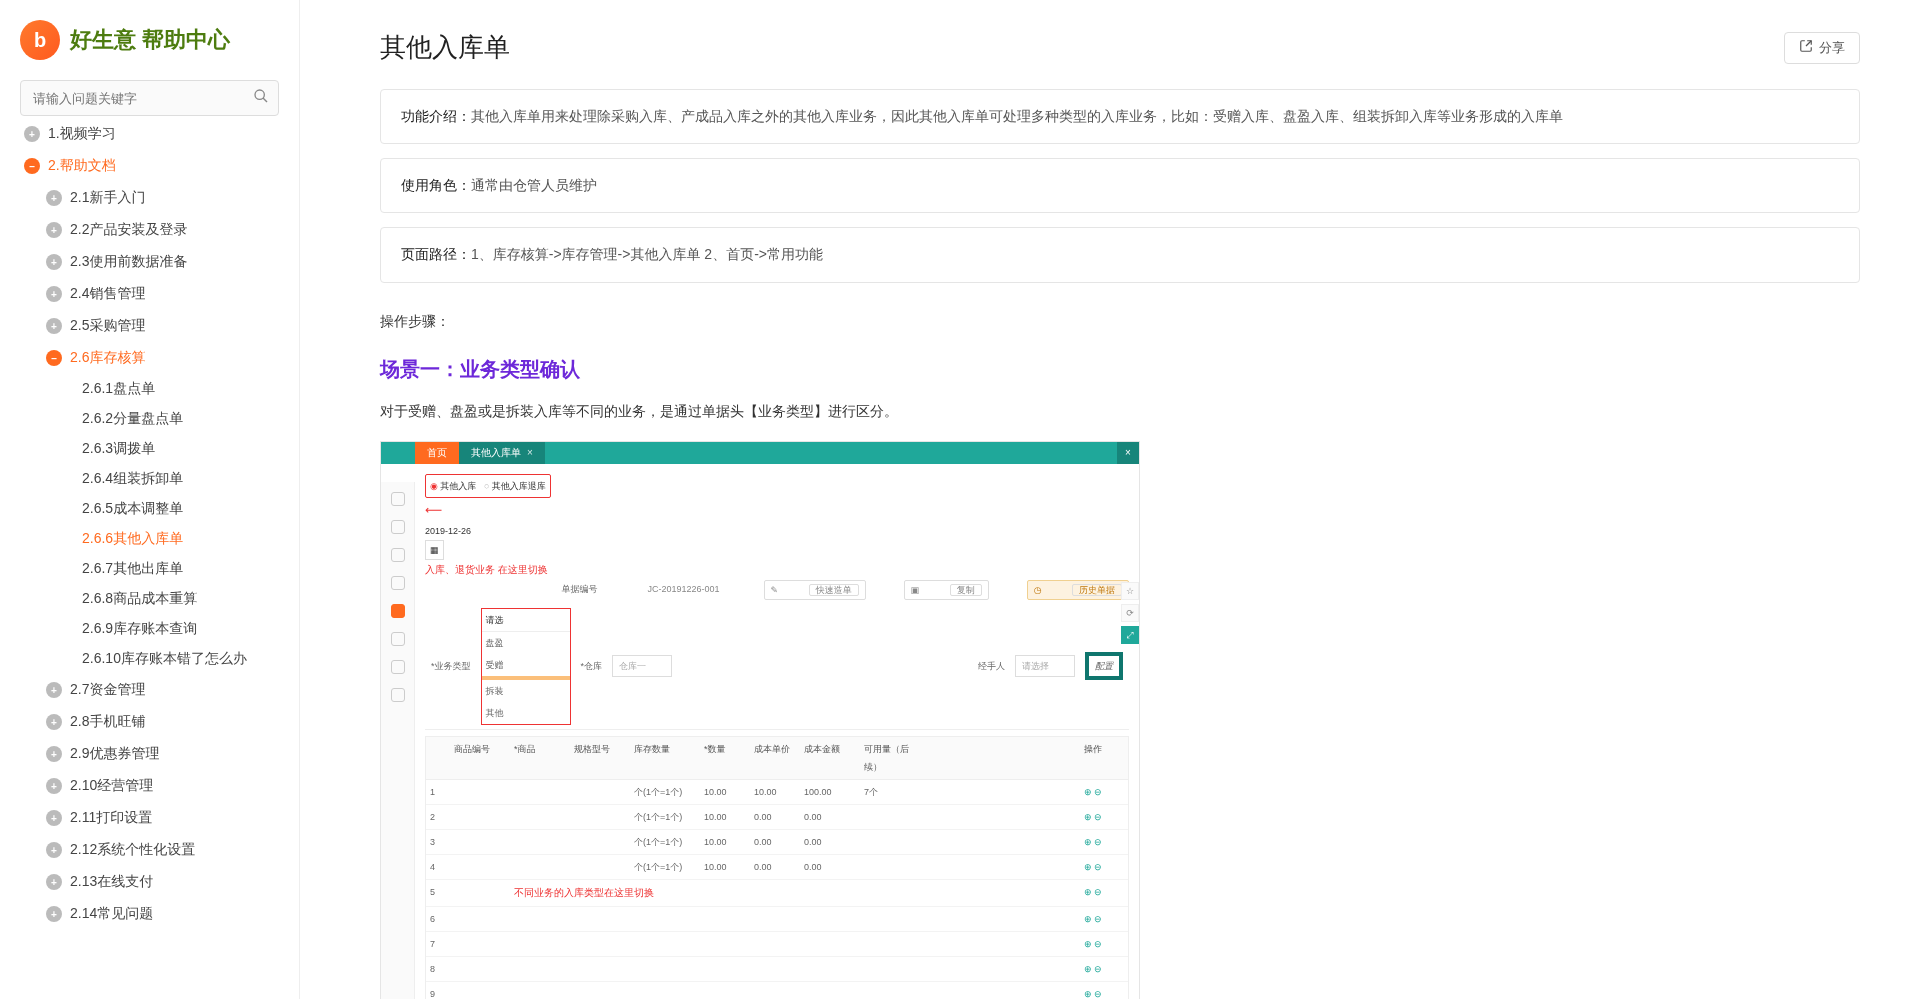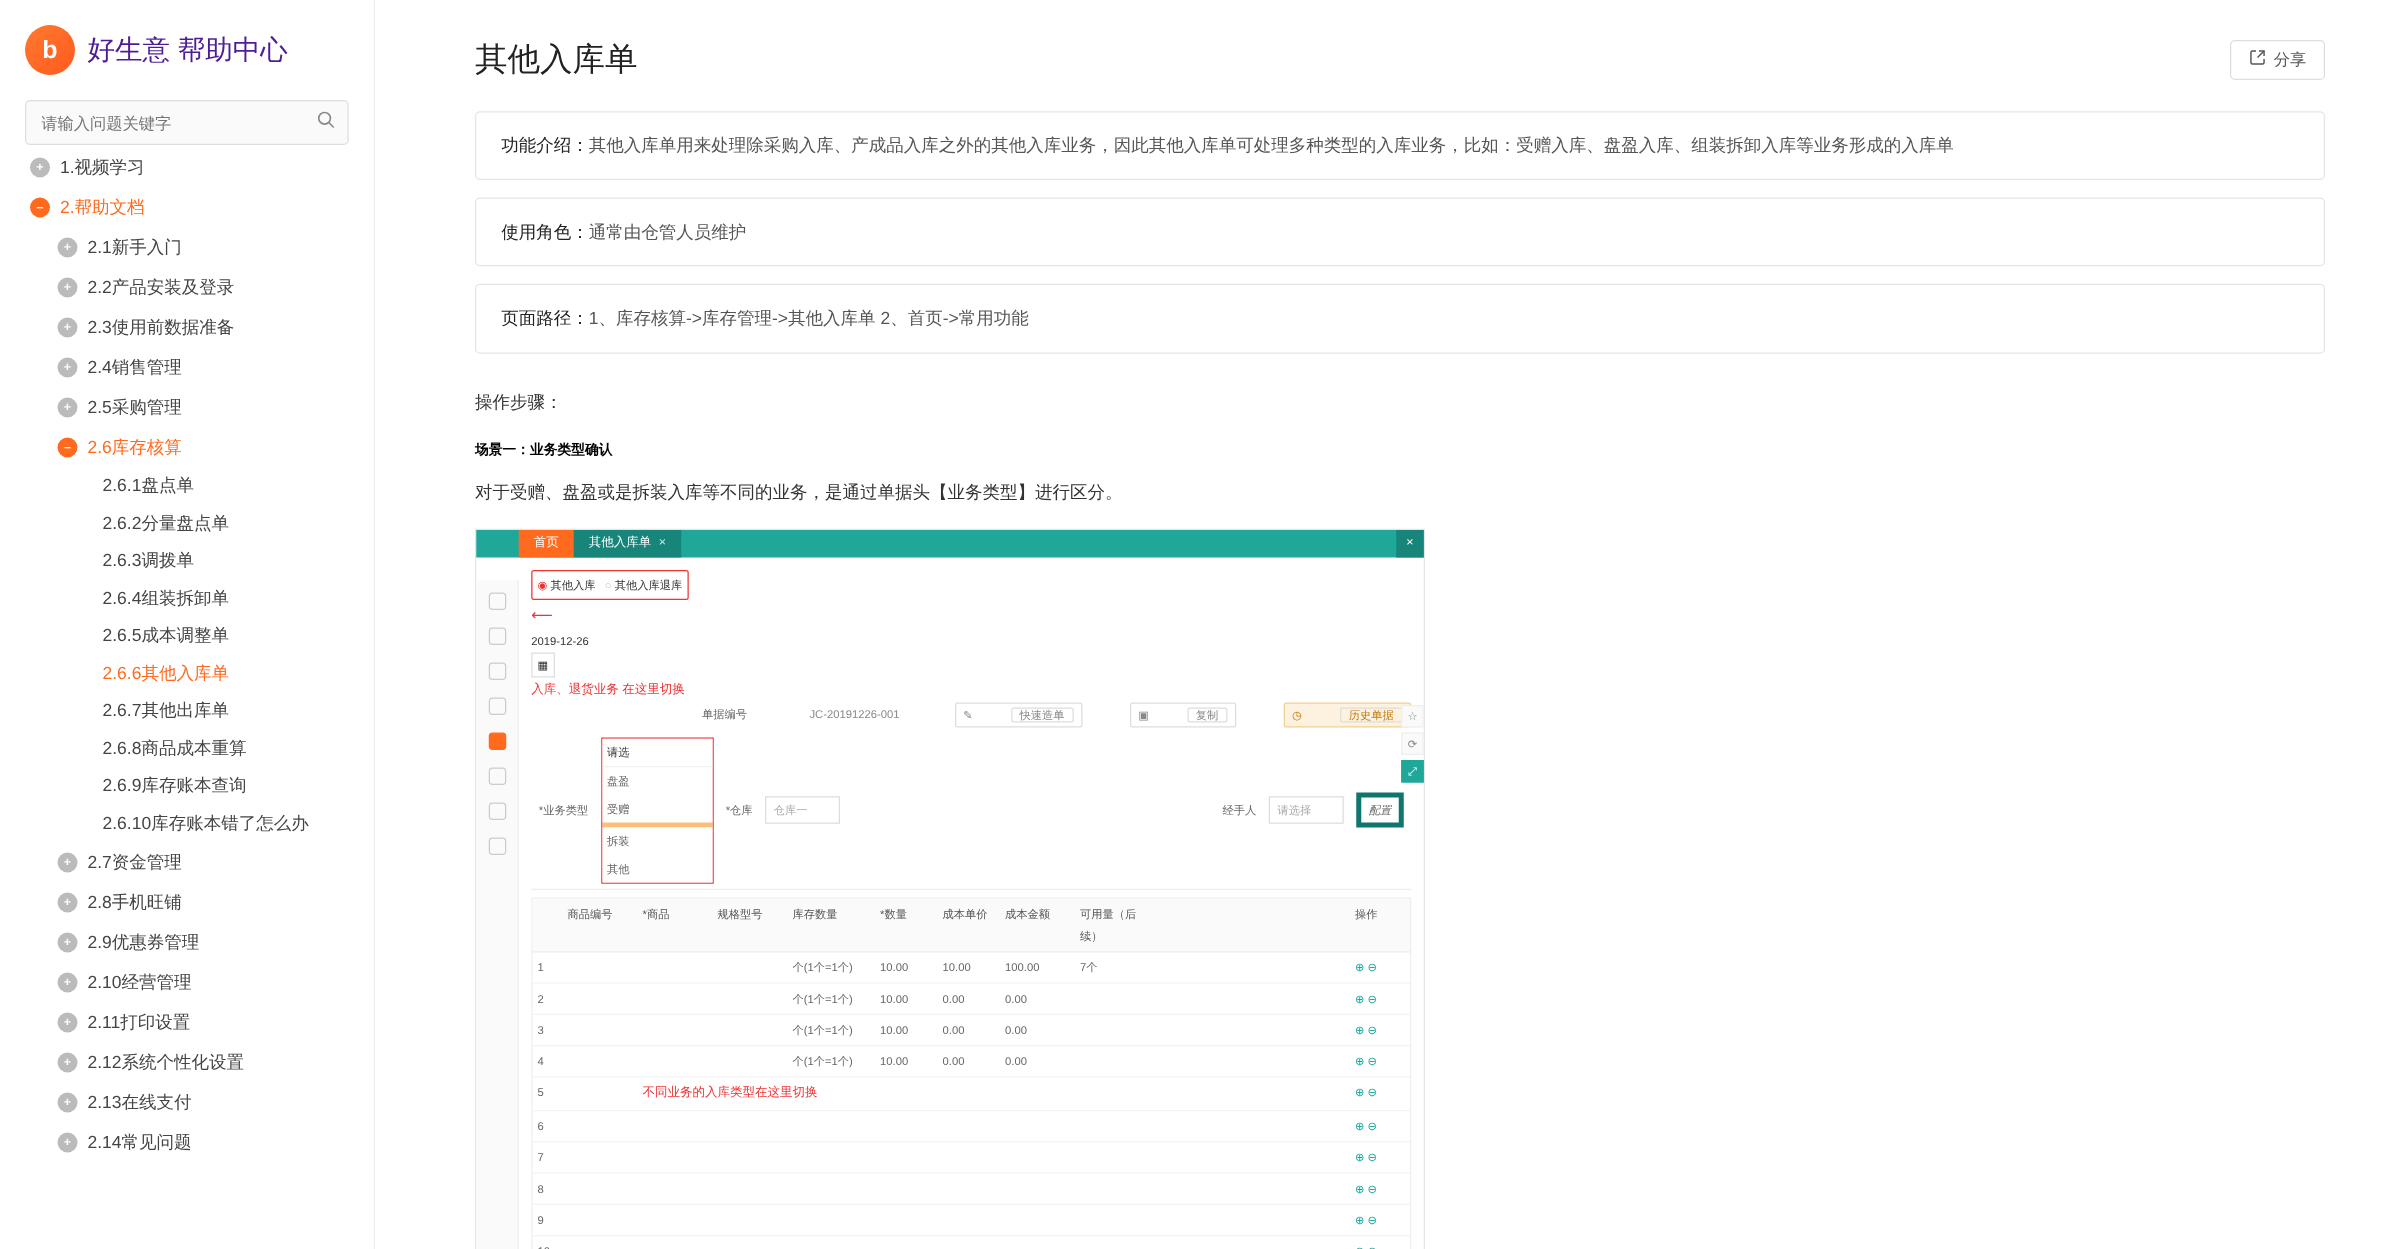--- a/index.html
+++ b/index.html
@@ -1,21 +1,21 @@
 <!DOCTYPE html>
 <html><head>
 <meta charset="utf-8">
 <style>
 * { margin:0; padding:0; box-sizing:border-box; }
 body { font-family:"Microsoft YaHei","PingFang SC",sans-serif; font-size:14px; color:#333; background:#fff; }
 .page { display:flex; }
 .sidebar { width:300px; padding:20px 20px 20px 20px; border-right:1px solid #eee; min-height:999px; }
 .logo-row { display:flex; align-items:center; gap:10px; margin-bottom:20px; }
 .logo { width:40px; height:40px; border-radius:50%; background:linear-gradient(135deg,#ff7a2d,#ff5a1f); display:flex; align-items:center; justify-content:center; color:#fff; font-weight:bold; font-size:20px; }
-.logo-text { font-size:22px; color:#4c1d95; font-weight:400; }
+.logo-text { font-size:22px; color:#4d7c0f; font-weight:700; }
 .searchbox { position:relative; margin-bottom:2px; }
 .searchbox input { width:100%; height:36px; border:1px solid #ddd; border-radius:4px; padding:0 36px 0 12px; font-size:13px; color:#666; background:#fafafa; }
 .searchbox .sicon { position:absolute; right:10px; top:8px; color:#888; font-size:16px; }
 .nav { list-style:none; }
 .nav li { padding:7px 0 7px 4px; font-size:14px; color:#444; cursor:pointer; display:flex; align-items:center; gap:8px; }
 .nav li .plus { display:inline-flex; width:16px; height:16px; border-radius:50%; background:#bbb; color:#fff; font-size:10px; align-items:center; justify-content:center; flex-shrink:0; font-weight:bold; }
 .nav li.active>.plus { background:#ff6a1f; }
 .nav li.minus>.plus { background:#ff6a1f; }
 .nav li.minus .plus::before { content:"–"; }
 .nav li:not(.minus) .plus::before { content:"+"; }
@@ -23,21 +23,21 @@
 .nav .sub2 { padding-left:40px; list-style:none; }
 .nav .sub2 li { padding:6px 0; }
 .nav .orange { color:#ff6a1f; }
 .main { flex:1; padding:30px 60px 40px 80px; }
 .title-row { display:flex; justify-content:space-between; align-items:center; margin-bottom:24px; }
 .title { font-size:26px; font-weight:500; color:#222; }
 .share-btn { border:1px solid #ddd; background:#fff; border-radius:4px; padding:6px 14px; font-size:13px; color:#555; display:flex; align-items:center; gap:6px; cursor:pointer; }
 .infobox { border:1px solid #e5e5e5; border-radius:4px; padding:14px 20px; margin-bottom:14px; font-size:14px; color:#555; line-height:1.8; }
 .infobox .lbl { color:#222; font-weight:500; }
 .section { margin-top:24px; font-size:14px; color:#333; line-height:2; }
-.section h3 { font-size:11px; font-weight:600; margin:14px 0 8px; color:#000000; }
+.section h3 { font-size:20px; font-weight:600; margin:14px 0 8px; color:#6d28d9; }
 .section p { margin:6px 0; }
 .shot { border:1px solid #e5e5e5; margin:16px 0; background:#fff; width:760px; font-size:10px; position:relative; }
 .shot-top { background:#fff; height:18px; display:flex; align-items:center; padding:0 10px; gap:8px; }
 .shot-top .slogo { width:10px; height:10px; border-radius:50%; background:#ff6a1f; }
 .shot-top .acct { flex:1; color:#444; }
 .shot-top .grad-btn { background:linear-gradient(90deg,#ff7a2d,#ff5a1f); color:#fff; padding:1px 10px; border-radius:8px; font-size:9px; }
 .shot-top .link { color:#666; padding:0 6px; font-size:9px; }
 .shot-top .av { width:12px; height:12px; border-radius:3px; background:#555; }
 .shot-tabs { background:#1fa89a; color:#fff; height:22px; display:flex; align-items:center; padding:0 0 0 34px; gap:0; }
 .shot-tabs .tab { padding:0 12px; height:22px; display:flex; align-items:center; font-size:10px; }

